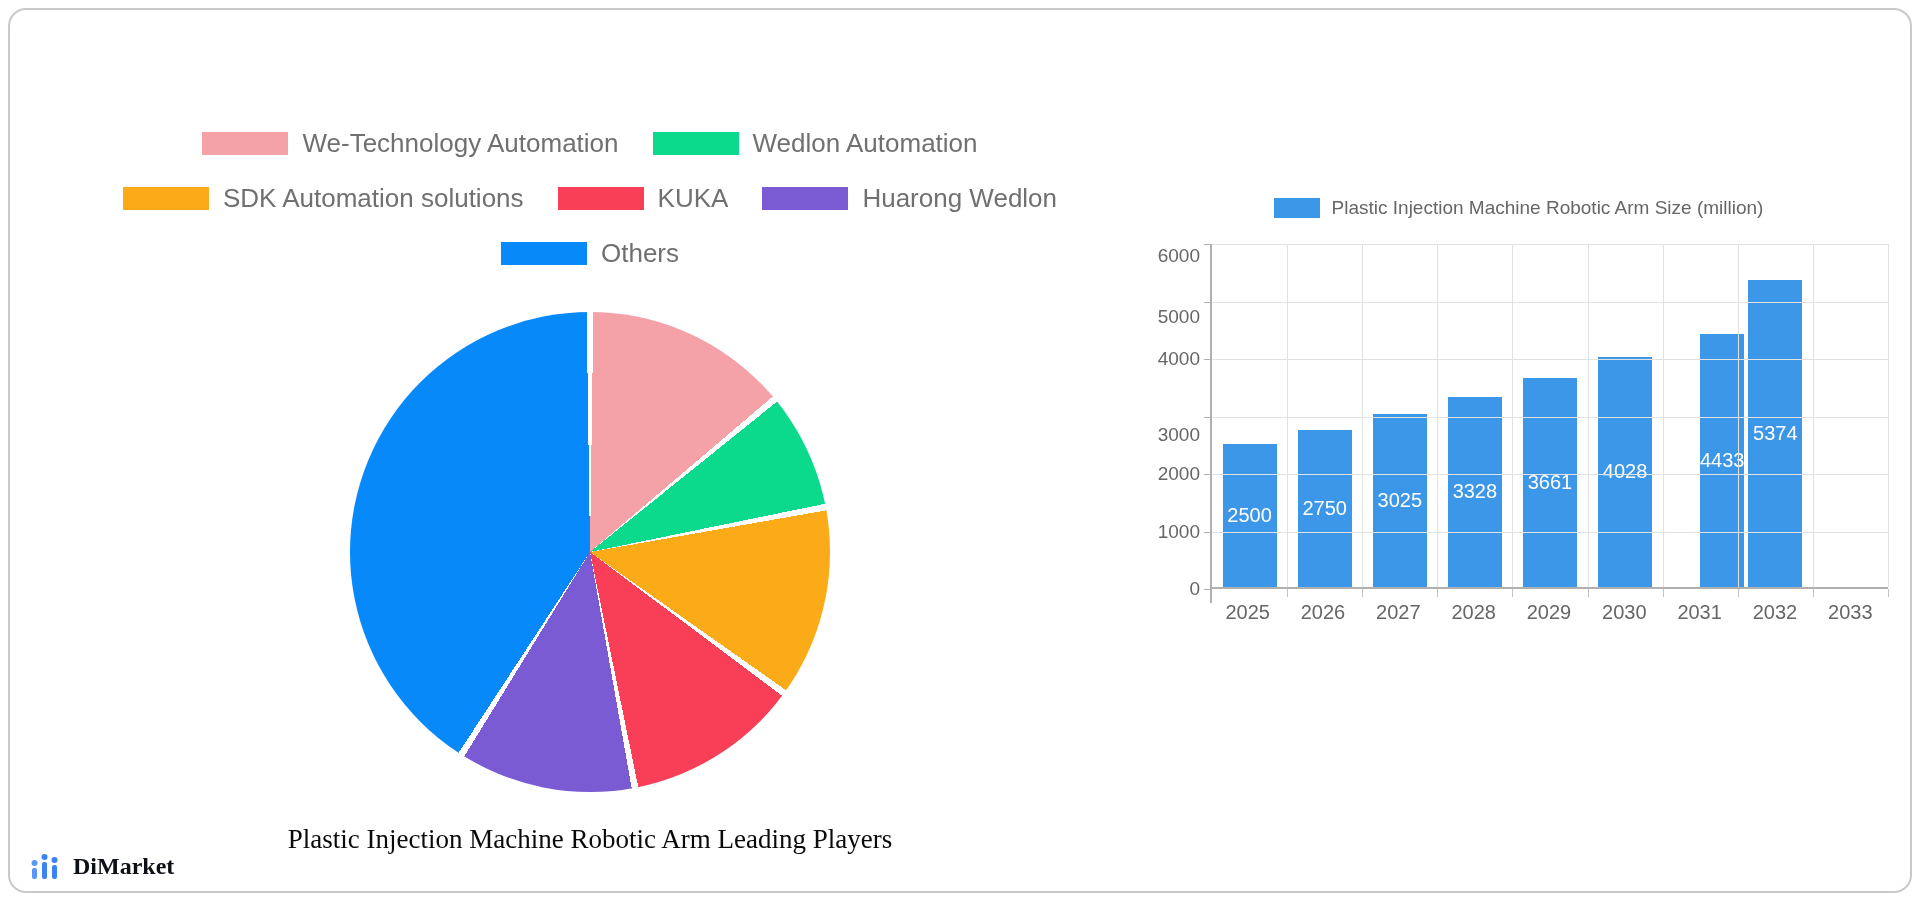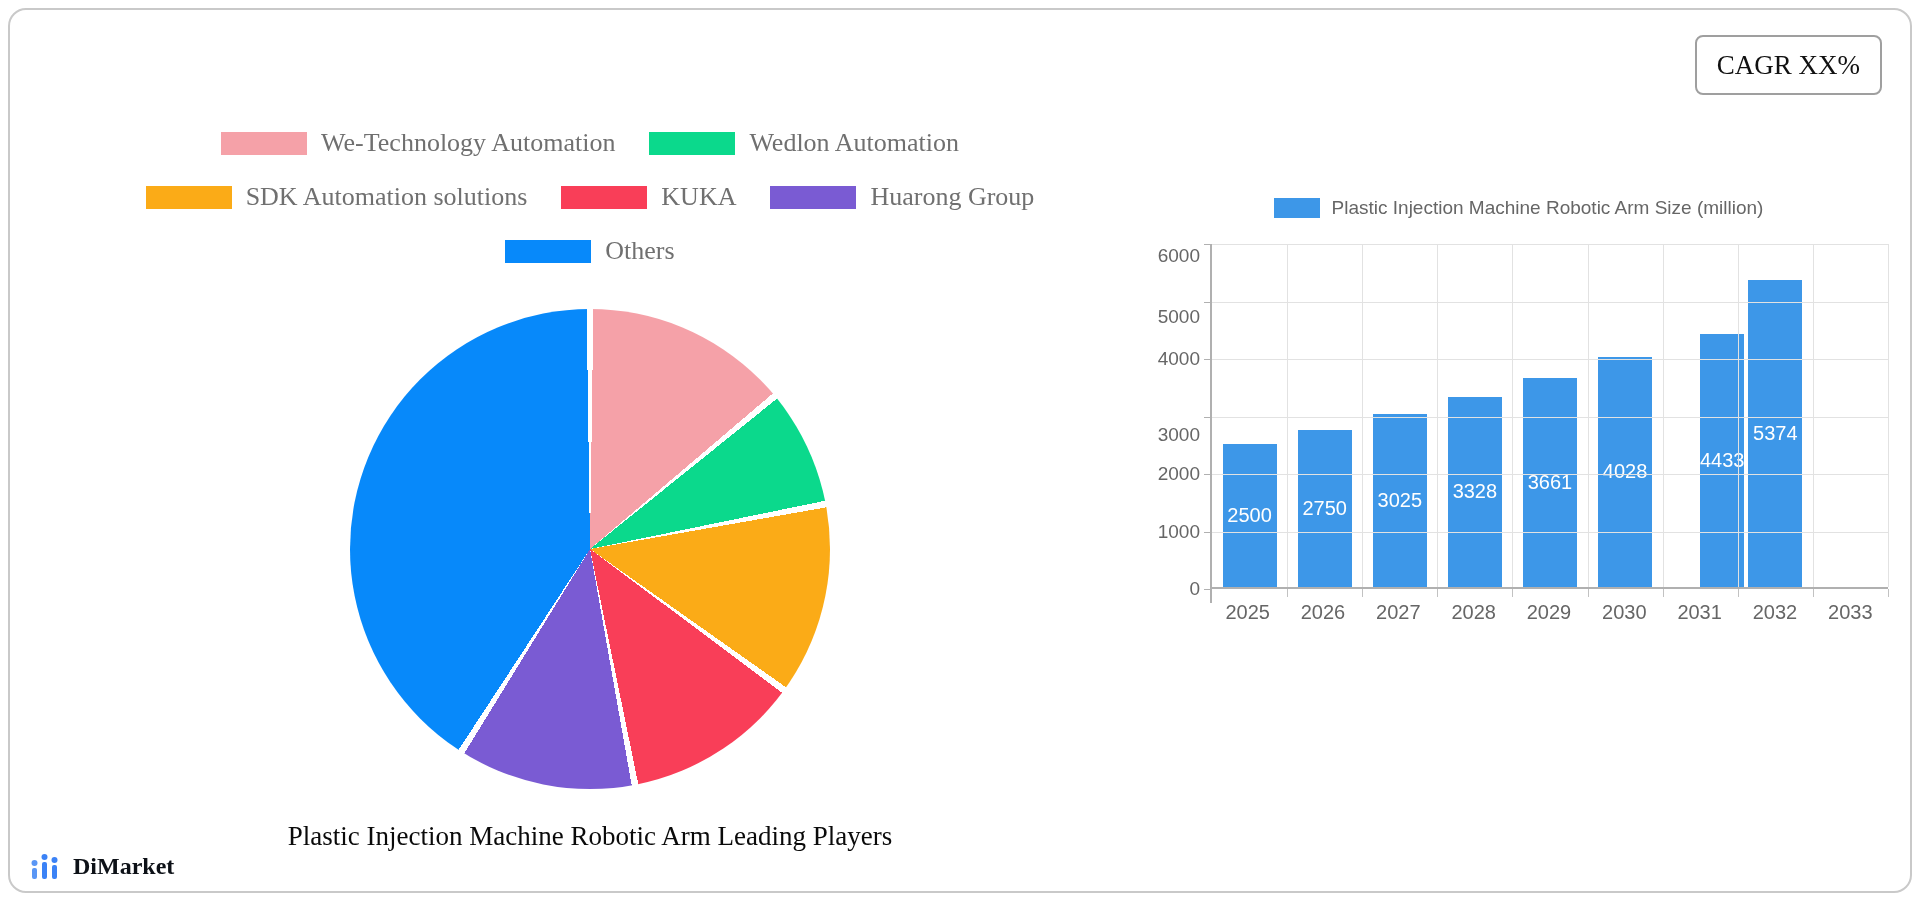--- a/index.html
+++ b/index.html
@@ -10,21 +10,21 @@
   
   .cagr-box { position:absolute; top:35px; right:38px; min-width:160px; height:60px;
     border:2px solid #9f9f9f; border-radius:8px; background:#fff;
     display:flex; align-items:center; justify-content:center;
     font-family:"Liberation Serif", serif; font-size:27px; color:#111; padding:0 20px; }
 
   
   .pie-panel { position:absolute; left:90px; top:128px; width:1000px; display:flex; flex-direction:column; align-items:center; }
   .pie-legend { display:flex; flex-direction:column; gap:24px; align-items:center; }
   .legend-row { display:flex; align-items:center; justify-content:center; gap:34px; }
-  .legend-item { display:flex; align-items:center; gap:14px;font-family:Liberation Serif, serif; }
+  .legend-item { display:flex; align-items:center; gap:14px; }
   .legend-swatch { width:86px; height:23px; flex:none; }
   .legend-label { font-size:26px; color:#707070; white-space:nowrap; }
   .pie-circle { width:480px; height:480px; border-radius:50%; margin-top:43px; }
   .pie-title { margin-top:32px; font-family:"Liberation Serif", serif; font-size:27px; color:#0a0a0a; text-align:center; }
 
   
   .bar-panel { position:absolute; left:1146px; top:196px; width:745px; }
   .bar-legend { display:flex; align-items:center; justify-content:center; gap:12px; height:24px; }
   .bar-legend-swatch { width:46px; height:20px; background:#3d97e8; flex:none; }
   .bar-legend-label { font-size:19px; color:#666; white-space:nowrap; }
@@ -47,23 +47,20 @@
   
   .brand { position:absolute; left:28px; top:850px; display:flex; align-items:center; gap:9px; }
   .brand-text { font-family:"Liberation Serif", serif; font-weight:bold; font-size:24px; color:#0d1117; }
 </style>
 </head>
 <body>
 
 <div class="stage">
   <div class="frame"></div>
 
-  <div class="cagr-box">
-    <span>CAGR XX%</span>
-  </div>
 
   <div class="pie-panel">
     <div class="pie-legend" id="pie-legend">
         <div class="legend-row">
           <div class="legend-item">
             <span class="legend-swatch" style="background: rgb(245, 161, 168);"></span>
             <span class="legend-label">We-Technology Automation</span>
           </div>
           <div class="legend-item">
             <span class="legend-swatch" style="background: rgb(11, 217, 140);"></span>
@@ -74,21 +71,21 @@
           <div class="legend-item">
             <span class="legend-swatch" style="background: rgb(251, 171, 23);"></span>
             <span class="legend-label">SDK Automation solutions</span>
           </div>
           <div class="legend-item">
             <span class="legend-swatch" style="background: rgb(249, 62, 88);"></span>
             <span class="legend-label">KUKA</span>
           </div>
           <div class="legend-item">
             <span class="legend-swatch" style="background: rgb(122, 91, 211);"></span>
-            <span class="legend-label">Huarong Group</span>
+            <span class="legend-label">Huarong Wedlon</span>
           </div>
         </div>
         <div class="legend-row">
           <div class="legend-item">
             <span class="legend-swatch" style="background: rgb(7, 137, 250);"></span>
             <span class="legend-label">Others</span>
           </div>
         </div>
       </div>
     <div class="pie-circle" id="pie-circle" style="background: conic-gradient(rgb(255, 255, 255) 0deg, rgb(255, 255, 255) 0.8deg, rgb(245, 161, 168) 0.8deg, rgb(245, 161, 168) 49.6deg, rgb(255, 255, 255) 49.6deg, rgb(255, 255, 255) 50.4deg, rgb(255, 255, 255) 50.4deg, rgb(255, 255, 255) 51.2deg, rgb(11, 217, 140) 51.2deg, rgb(11, 217, 140) 78.4deg, rgb(255, 255, 255) 78.4deg, rgb(255, 255, 255) 79.2deg, rgb(255, 255, 255) 79.2deg, rgb(255, 255, 255) 80deg, rgb(251, 171, 23) 80deg, rgb(251, 171, 23) 125.2deg, rgb(255, 255, 255) 125.2deg, rgb(255, 255, 255) 126deg, rgb(255, 255, 255) 126deg, rgb(255, 255, 255) 126.8deg, rgb(249, 62, 88) 126.8deg, rgb(249, 62, 88) 168.4deg, rgb(255, 255, 255) 168.4deg, rgb(255, 255, 255) 169.2deg, rgb(255, 255, 255) 169.2deg, rgb(255, 255, 255) 170deg, rgb(122, 91, 211) 170deg, rgb(122, 91, 211) 211.6deg, rgb(255, 255, 255) 211.6deg, rgb(255, 255, 255) 212.4deg, rgb(255, 255, 255) 212.4deg, rgb(255, 255, 255) 213.2deg, rgb(7, 137, 250) 213.2deg, rgb(7, 137, 250) 359.2deg, rgb(255, 255, 255) 359.2deg, rgb(255, 255, 255) 360deg);"></div>

